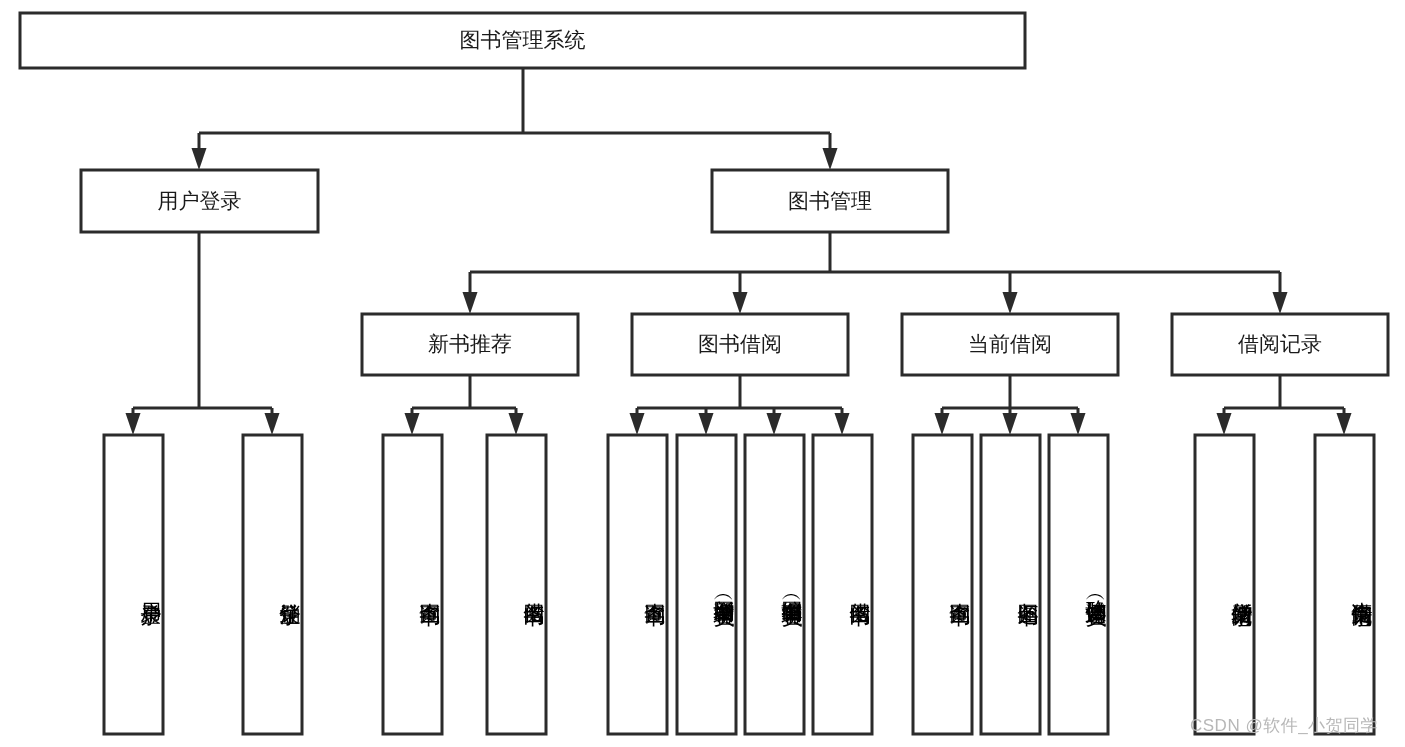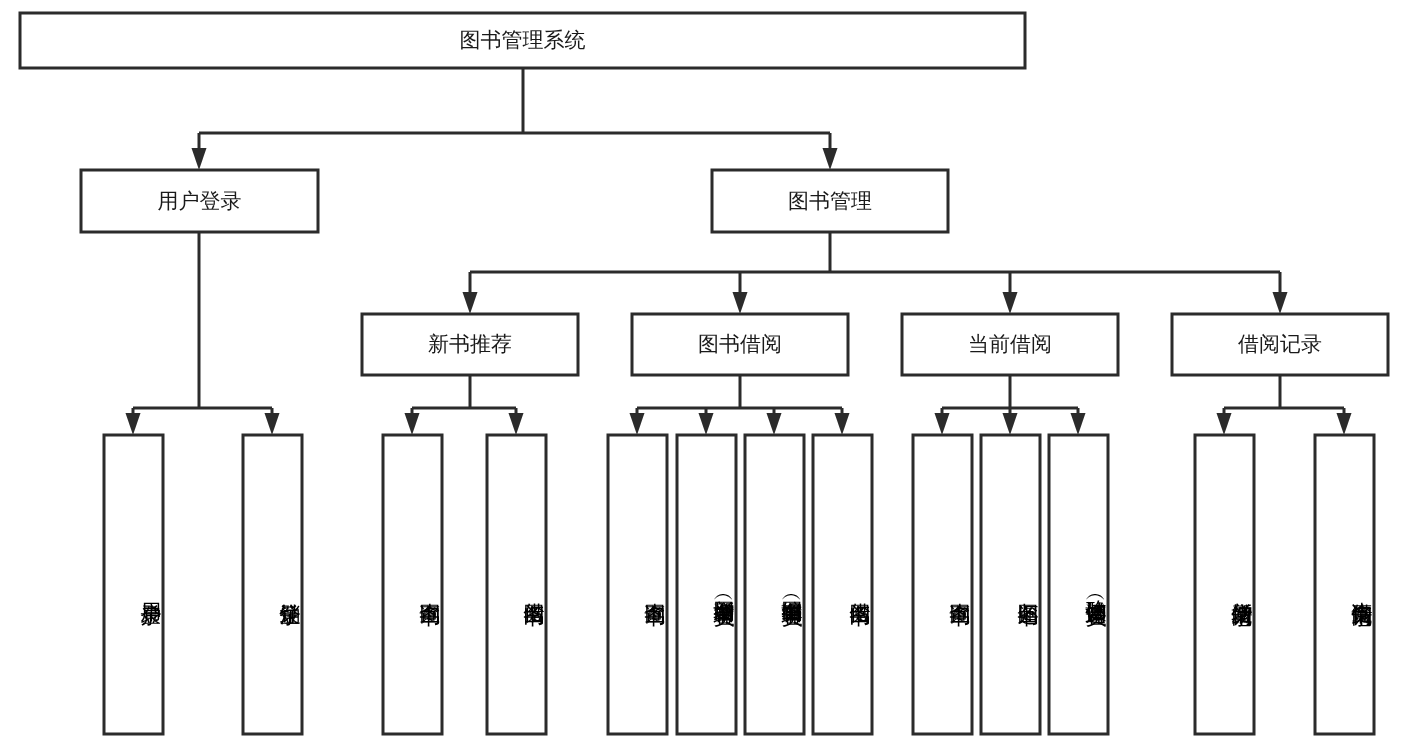--- a/index.html
+++ b/index.html
@@ -223,13 +223,14 @@
       <div class="vlabel-wrap" style="left: 1049px; top: 435px; width: 59px; height: 299px;">
         <div class="node-label-v">确认归还（管理员）</div>
       </div>
       <div class="vlabel-wrap" style="left: 1195px; top: 435px; width: 59px; height: 299px;">
         <div class="node-label-v">新增借阅记录</div>
       </div>
       <div class="vlabel-wrap" style="left: 1315px; top: 435px; width: 59px; height: 299px;">
         <div class="node-label-v">查询借阅记录</div>
       </div>
     </div>
+  <div class="watermark">CSDN @软件_小贺同学</div>
 </div>
 
 </body></html>

